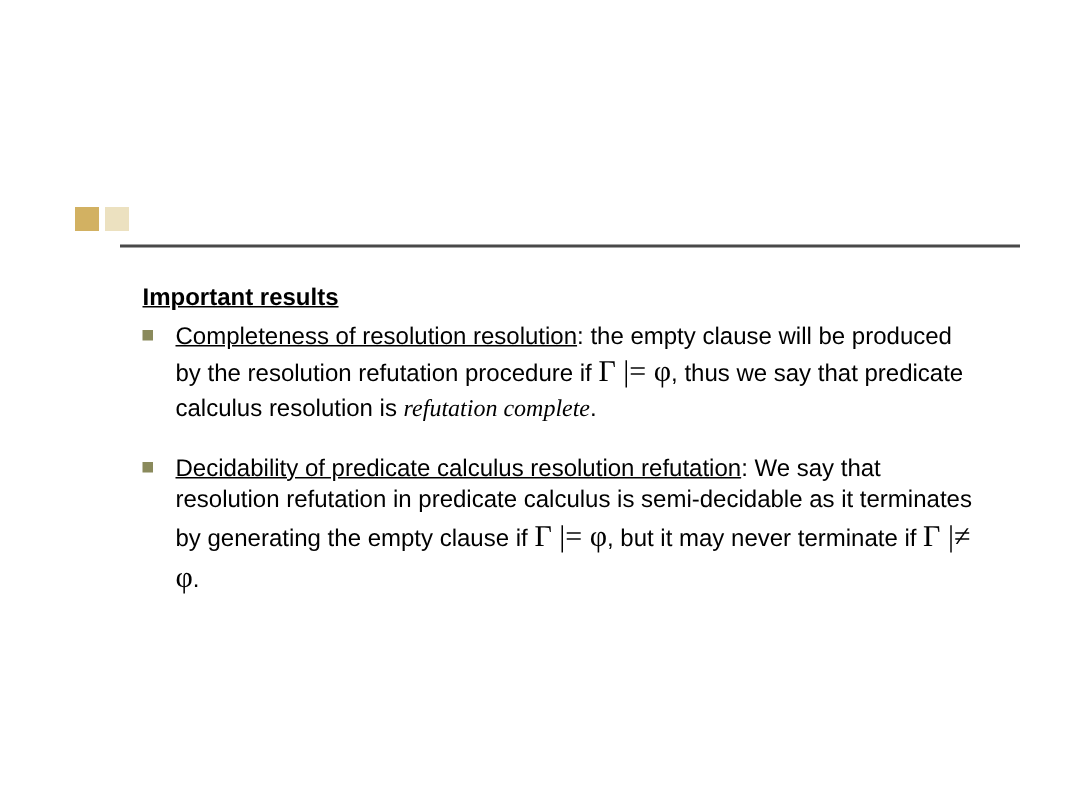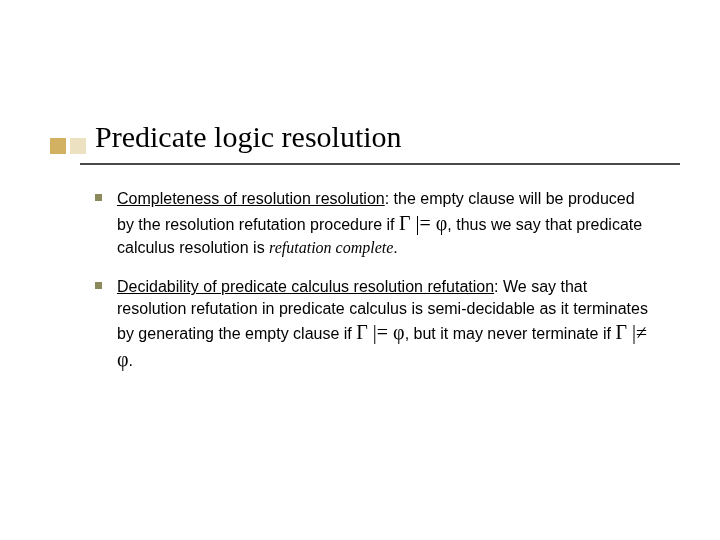--- a/index.html
+++ b/index.html
@@ -113,26 +113,24 @@
 </head>
 <body>
 
 <div class="slide">
 
   <div class="title-block">
     <span class="sq-dark"></span>
     <span class="sq-light"></span>
   </div>
 
-  <div class="title-wrap">
-    <h1 class="title">Predicate logic resolution</h1>
-  </div>
   <div class="title-rule"></div>
 
   <div class="body">
+    <div class="subhead">Important results</div>
 
     <div class="item">
       <div class="bullet">
           <span class="sq"></span>
         </div>
       <div class="item-text">
         <span class="u">Completeness of resolution resolution</span><span>: the empty clause will be produced by the resolution refutation procedure if </span><span class="sym">Γ</span><span class="rel"> |= </span><span class="sym">φ</span><span>, thus we say that predicate calculus resolution is </span><span class="ital serif">refutation complete</span><span>.</span>
       </div>
     </div>
 

